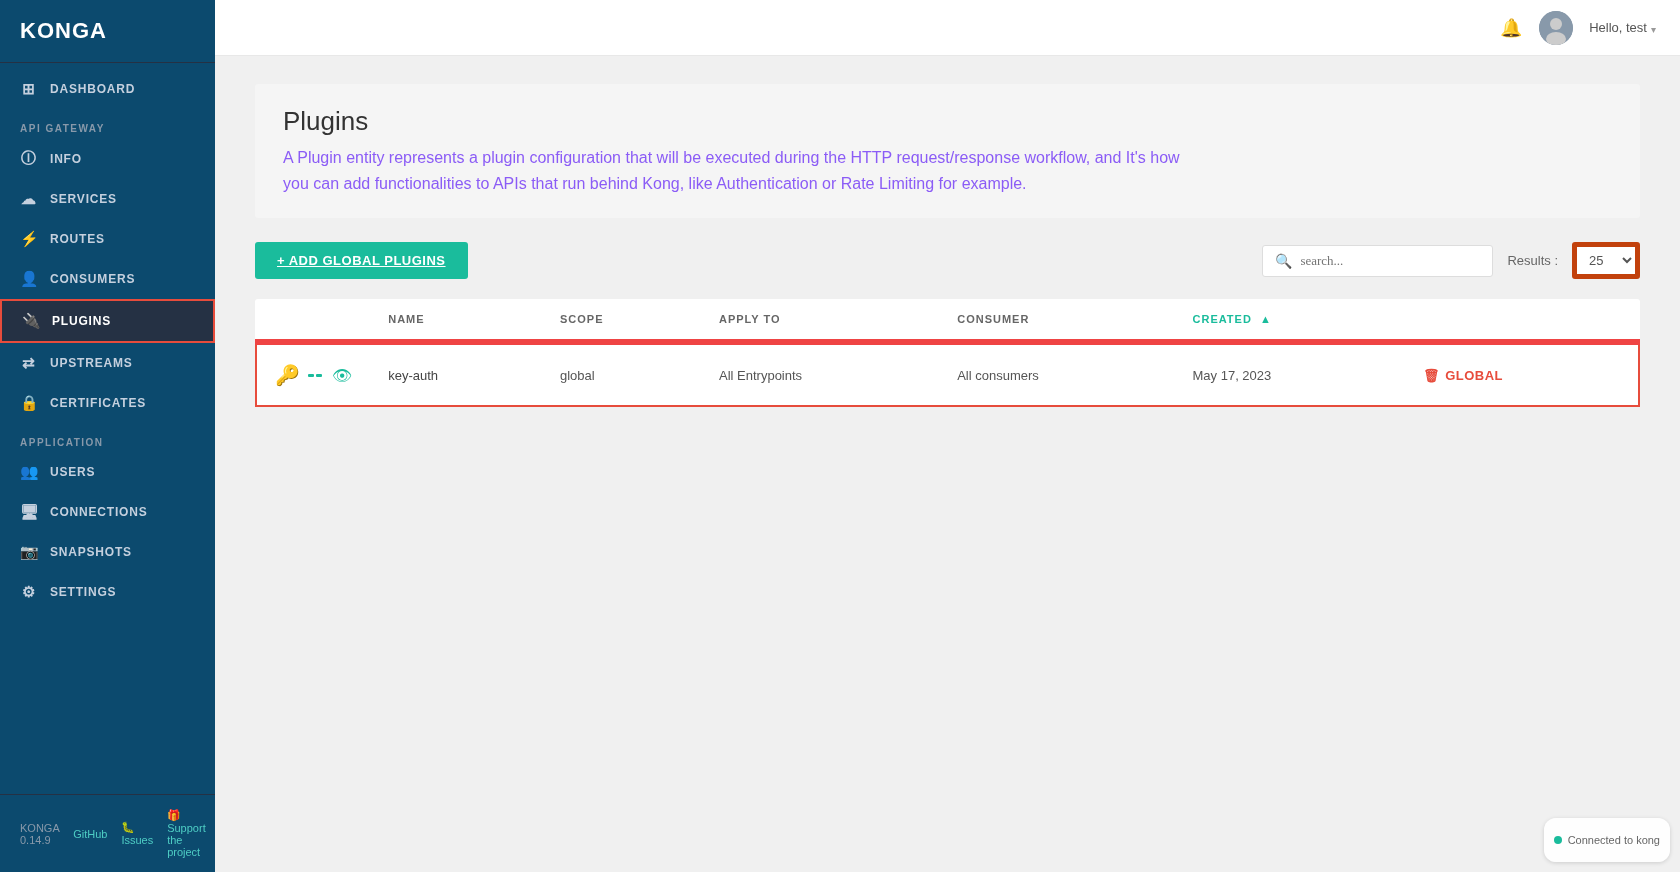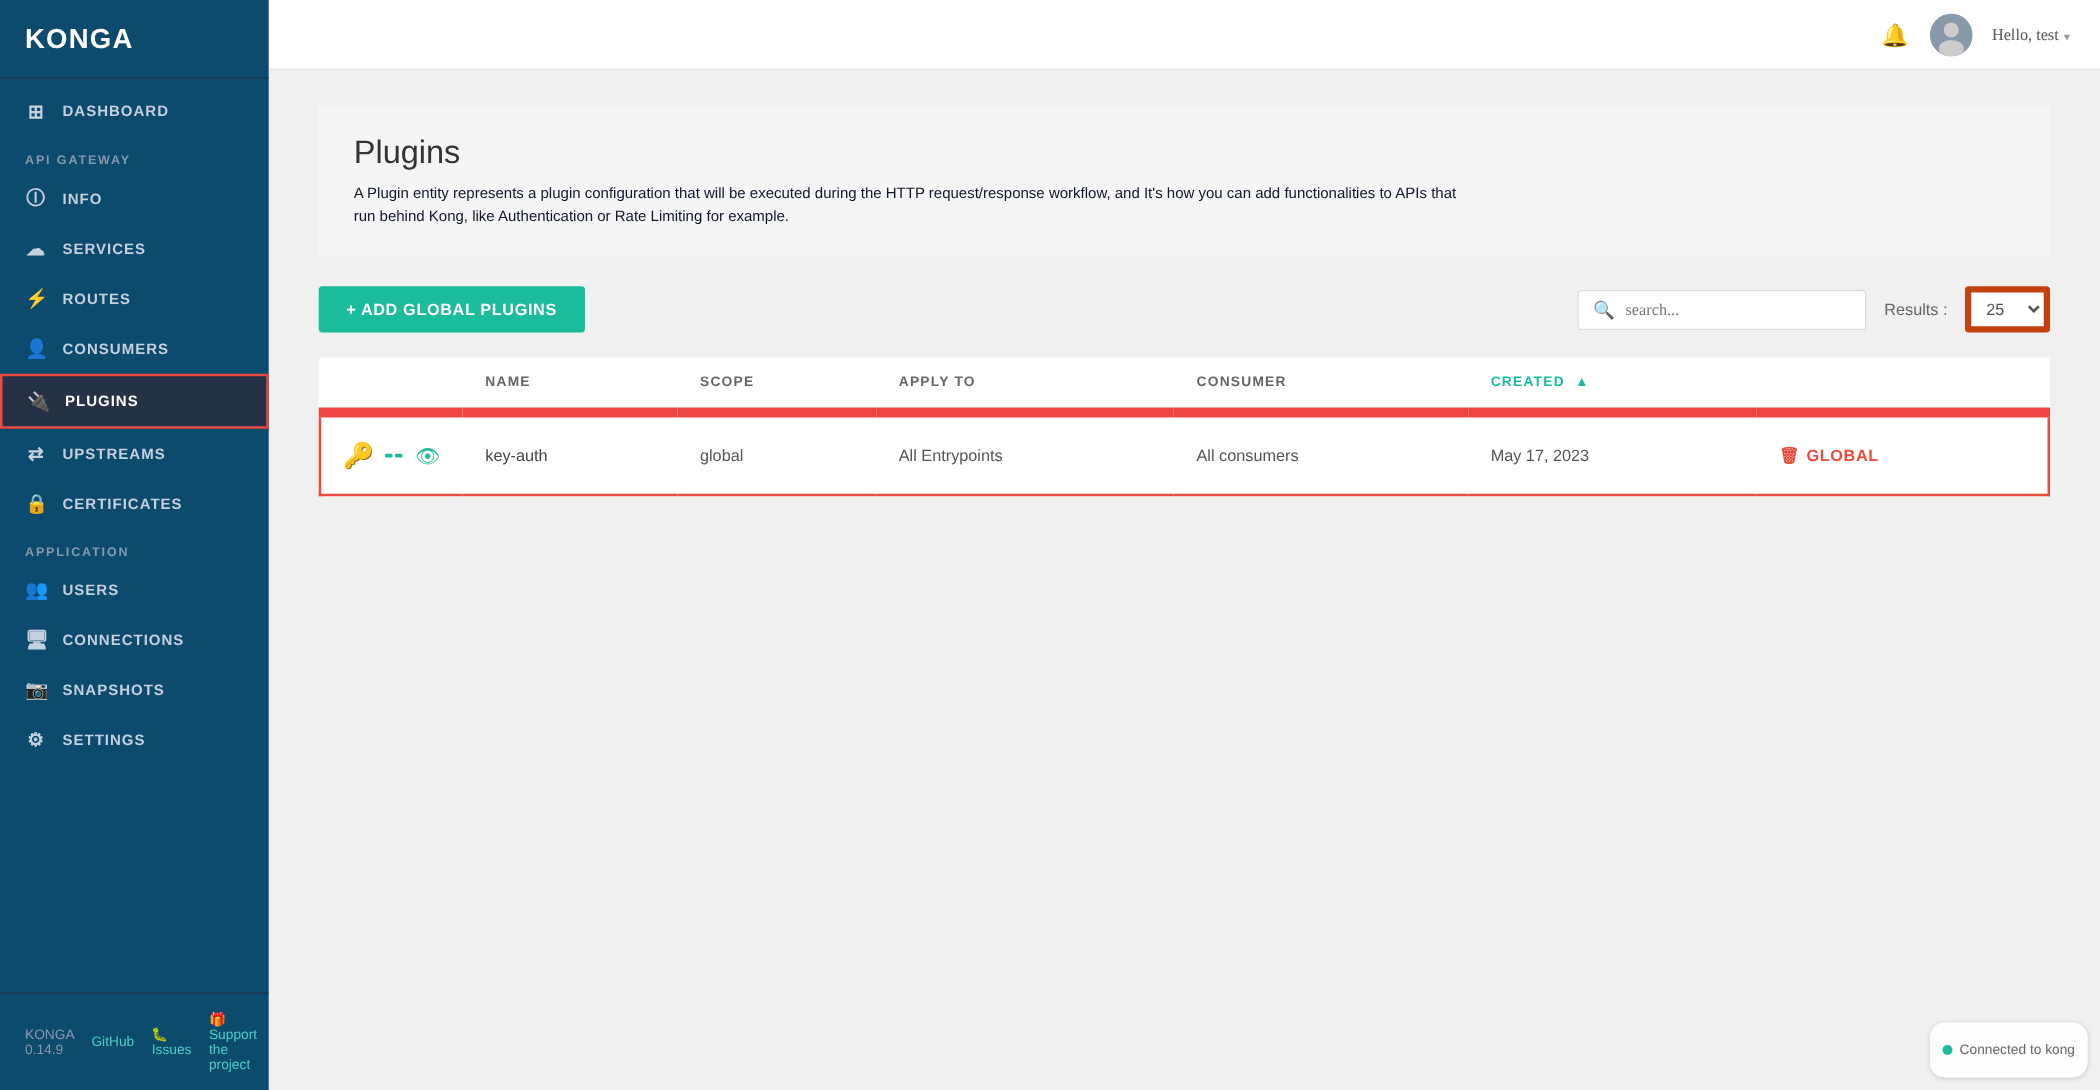--- a/index.html
+++ b/index.html
@@ -85,59 +85,59 @@
     }
     .topbar-bell { font-size: 18px; color: #4ecdc4; cursor: pointer; }
     .topbar-avatar {
       width: 34px; height: 34px;
       background: #8899aa;
       border-radius: 50%;
       display: flex; align-items: center; justify-content: center;
       font-size: 14px; color: #fff;
       overflow: hidden;
     }
-    .topbar-user { font-size: 13px; color: #555; cursor: pointer; display: flex; align-items: flex-end; gap: 4px; font-family: Liberation Serif, serif; }
+    .topbar-user { font-size: 13px; color: #555; cursor: pointer; display: flex; align-items: flex-end; gap: 4px; }
     .topbar-user .chevron { font-size: 10px; color: #999; }
 
     
     .page-content {
       flex: 1;
       overflow-y: auto;
       padding: 28px 40px;
       background: #f0f0f0;
     }
 
     
     .page-header {
       background: #f5f5f5;
       padding: 22px 28px;
       margin-bottom: 24px;
       border-radius: 3px;
     }
     .page-title { font-size: 26px; font-weight: 400; color: #333; margin-bottom: 8px; }
-    .page-desc { font-size: 12px; color: #0f172a; line-height: 1.6; max-width: 900px; }
+    .page-desc { font-size: 16px; color: #8b5cf6; line-height: 1.6; max-width: 900px; }
 
     
     .toolbar {
       display: flex;
       align-items: center;
       justify-content: space-between;
       margin-bottom: 20px;
     }
     .btn-add {
       background: #1abc9c;
       color: #fff;
       border: none;
       padding: 11px 22px;
       font-size: 13px;
       font-weight: 700;
       letter-spacing: 0.5px;
       border-radius: 3px;
       cursor: pointer;
-      display: flex; align-items: center; gap: 6px;
+      display: flex; align-items: center; gap: 6px; text-decoration: underline;
     }
 
     .search-area {
       display: flex;
       align-items: center;
       gap: 14px;
     }
     .search-box {
       display: flex;
       align-items: center;
@@ -169,21 +169,21 @@
     }
 
     
     .data-table {
       background: #fff;
       border-radius: 3px;
       width: 100%;
       border-collapse: collapse;
     }
     .data-table thead tr {
-      border-bottom: 8px solid #ef4444;
+      border-bottom: 6px solid #ef4444;
     }
     .data-table thead th {
       padding: 14px 18px;
       font-size: 11px;
       font-weight: 700;
       color: #666;
       letter-spacing: 1px;
       text-align: left;
       text-transform: uppercase;
     }

